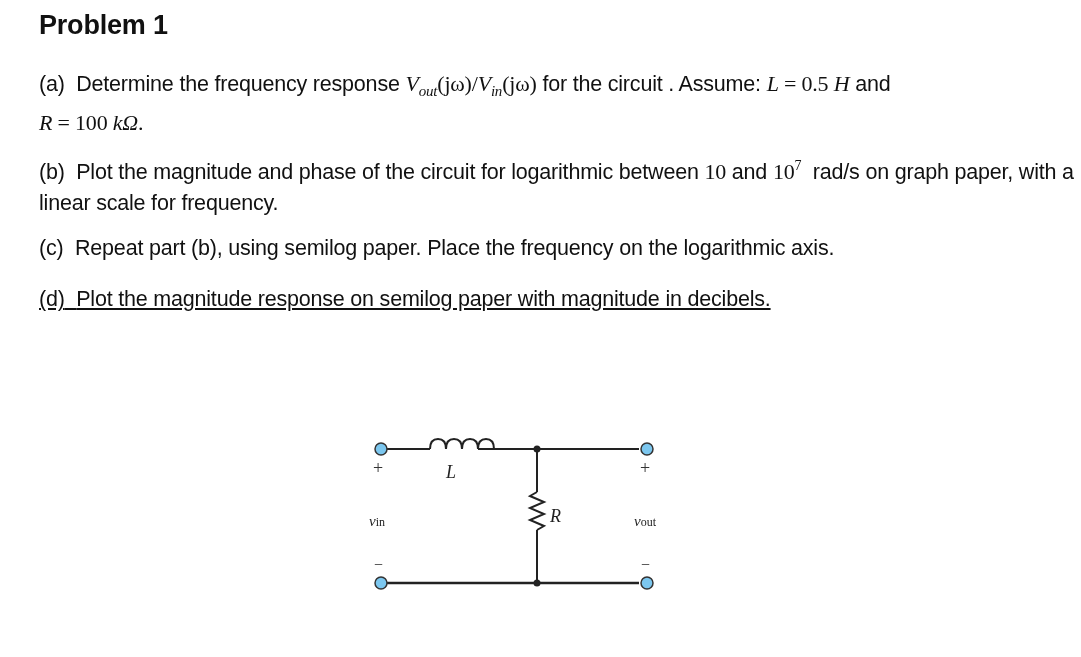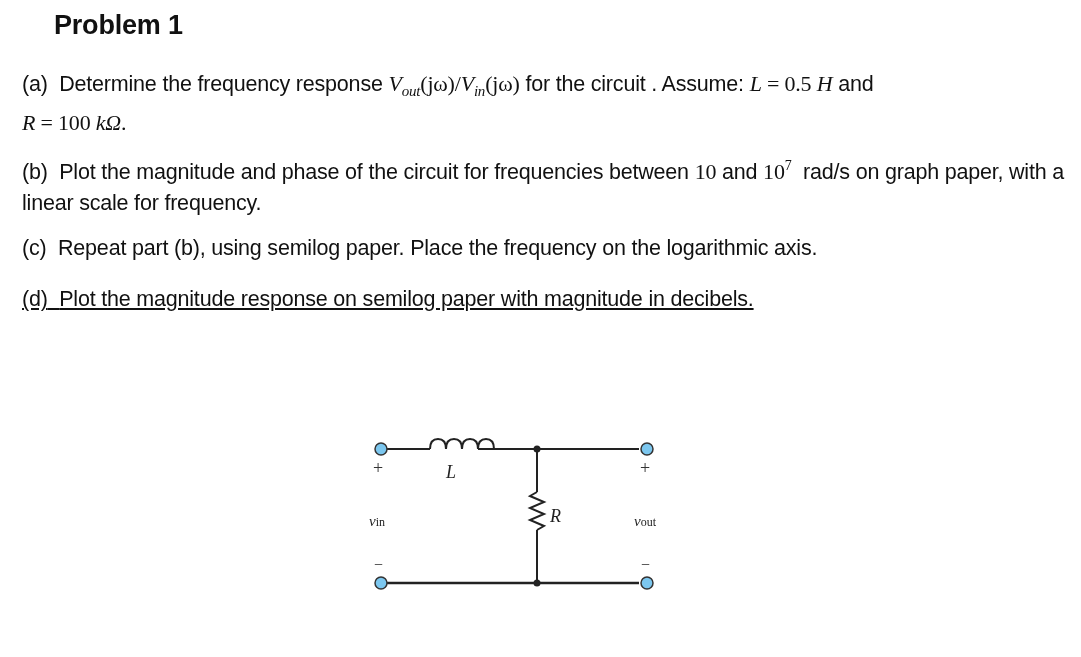--- a/index.html
+++ b/index.html
@@ -1,18 +1,18 @@
 <!DOCTYPE html>
 <html><head>
   <meta charset="utf-8">
   <style>
     html, body { margin: 0; padding: 0; background: #ffffff; }
     body { width: 1081px; height: 657px; position: relative; overflow: hidden; color: #111; font-family: "Liberation Sans", sans-serif; }
-    .title { position: absolute; left: 39px; top: 10px; font-size: 27px; font-weight: bold; letter-spacing: -0.2px; margin-left: 15px; }
-    .para { position: absolute; left: 22px; font-size: 21.5px; line-height: 31px; letter-spacing: -0.2px; }
+    .title { position: absolute; left: 39px; top: 10px; font-size: 27px; font-weight: bold; letter-spacing: -0.2px; }
+    .para { position: absolute; left: 39px; font-size: 21.5px; line-height: 31px; letter-spacing: -0.2px; }
     .math { font-family: "Liberation Serif", serif; font-style: italic; font-size: 22px; }
     .mathr { font-family: "Liberation Serif", serif; font-size: 22px; }
     .sub { font-family: "Liberation Serif", serif; font-style: italic; font-size: 15px; vertical-align: -5px; }
     .sup { font-family: "Liberation Serif", serif; font-size: 14px; vertical-align: 9px; }
     #pa { top: 68px; }
     #pb { top: 150px; }
     #pc { top: 233px; text-align: right; }
     #pd { top: 284px; text-decoration: underline; }
     svg.circuit { position: absolute; left: 360px; top: 430px; }
     .clabel { font-family: "Liberation Serif", serif; }
@@ -27,21 +27,21 @@
   <span>Determine the frequency response</span>
   <span class="math">V</span><span class="sub">out</span><span class="mathr">(jω)/</span><span class="math">V</span><span class="sub">in</span><span class="mathr">(jω)</span>
   <span>for the circuit .  Assume:</span>
   <span class="math">L</span><span class="mathr"> = 0.5 </span><span class="math">H</span>
   <span>and</span><br>
   <span class="math">R</span><span class="mathr"> = 100 </span><span class="math">kΩ</span><span class="mathr">.</span>
 </div>
 
 <div class="para" id="pb">
   <span>(b)</span>&nbsp;
-  <span>Plot the magnitude and phase of the circuit for frequencies between</span>
+  <span>Plot the magnitude and phase of the circuit for logarithmic between</span>
   <span class="mathr">10</span>
   <span>and</span>
   <span class="mathr">10</span><span class="sup">7</span>&nbsp;
   <span>rad/s on graph paper, with a linear scale for frequency.</span>
 </div>
 
 <div class="para" id="pc">
   <span>(c)</span>&nbsp;
   <span>Repeat part (b), using semilog paper.  Place the frequency on the logarithmic axis.</span>
 </div>

